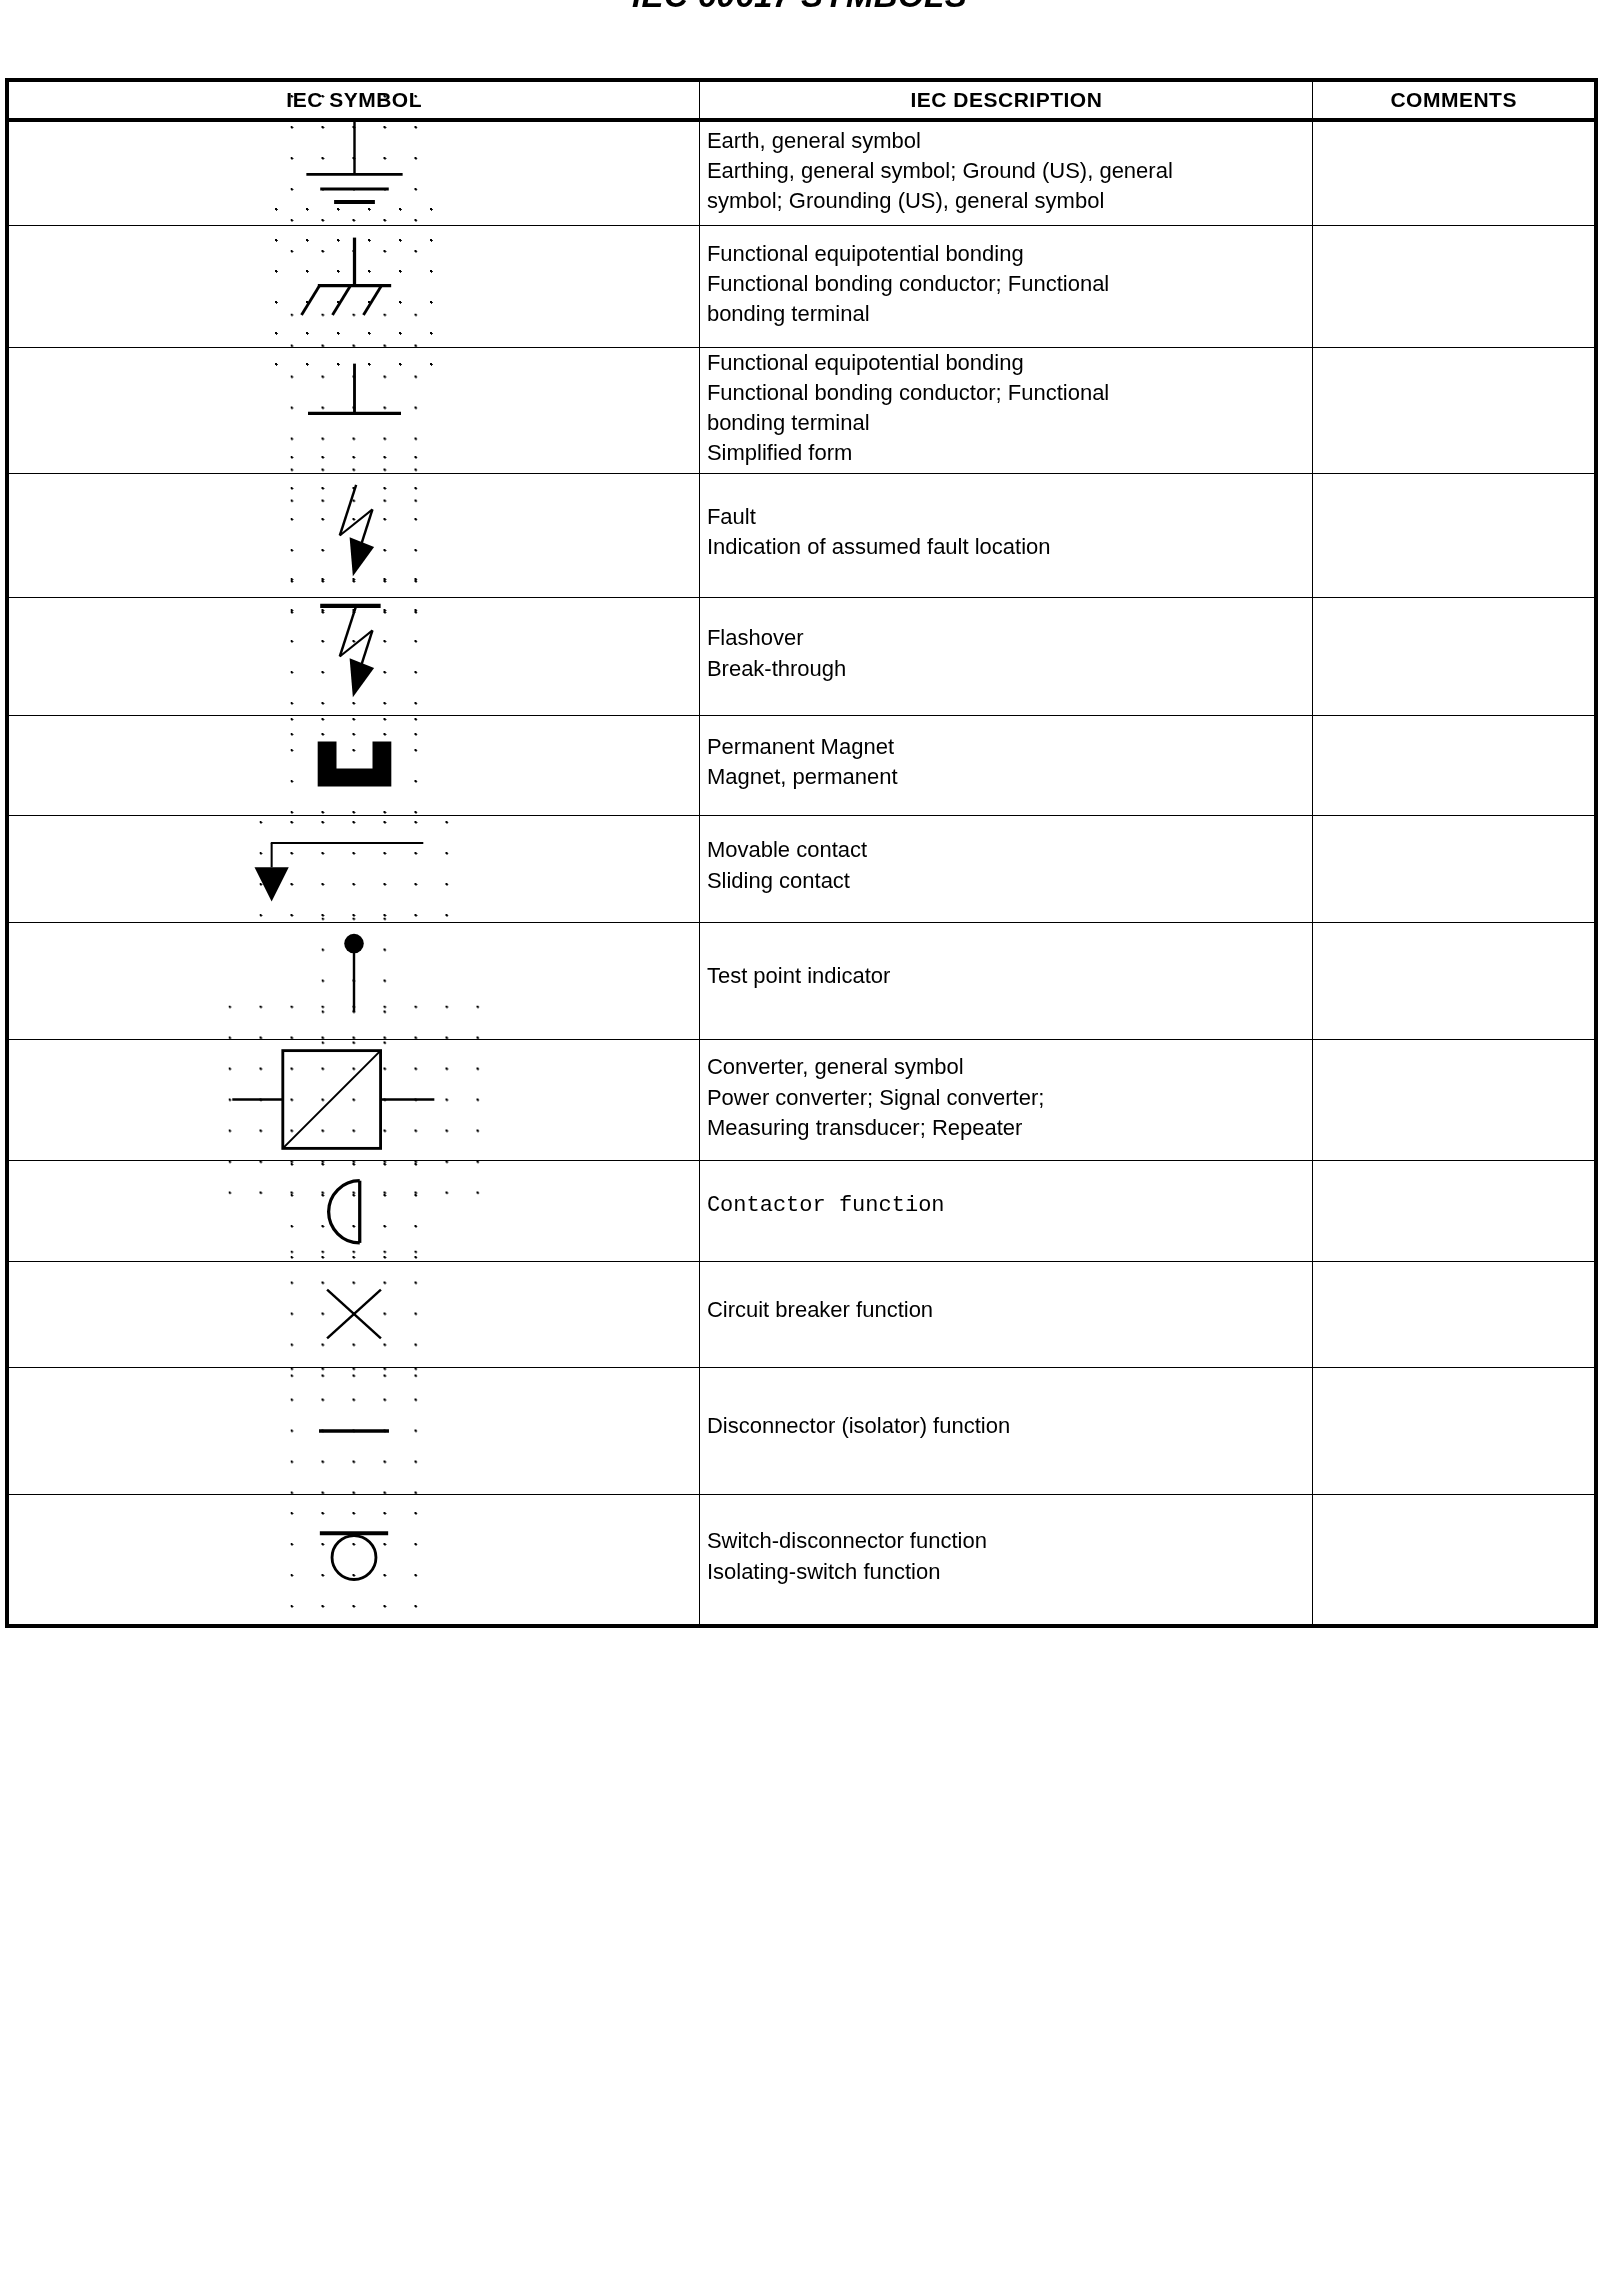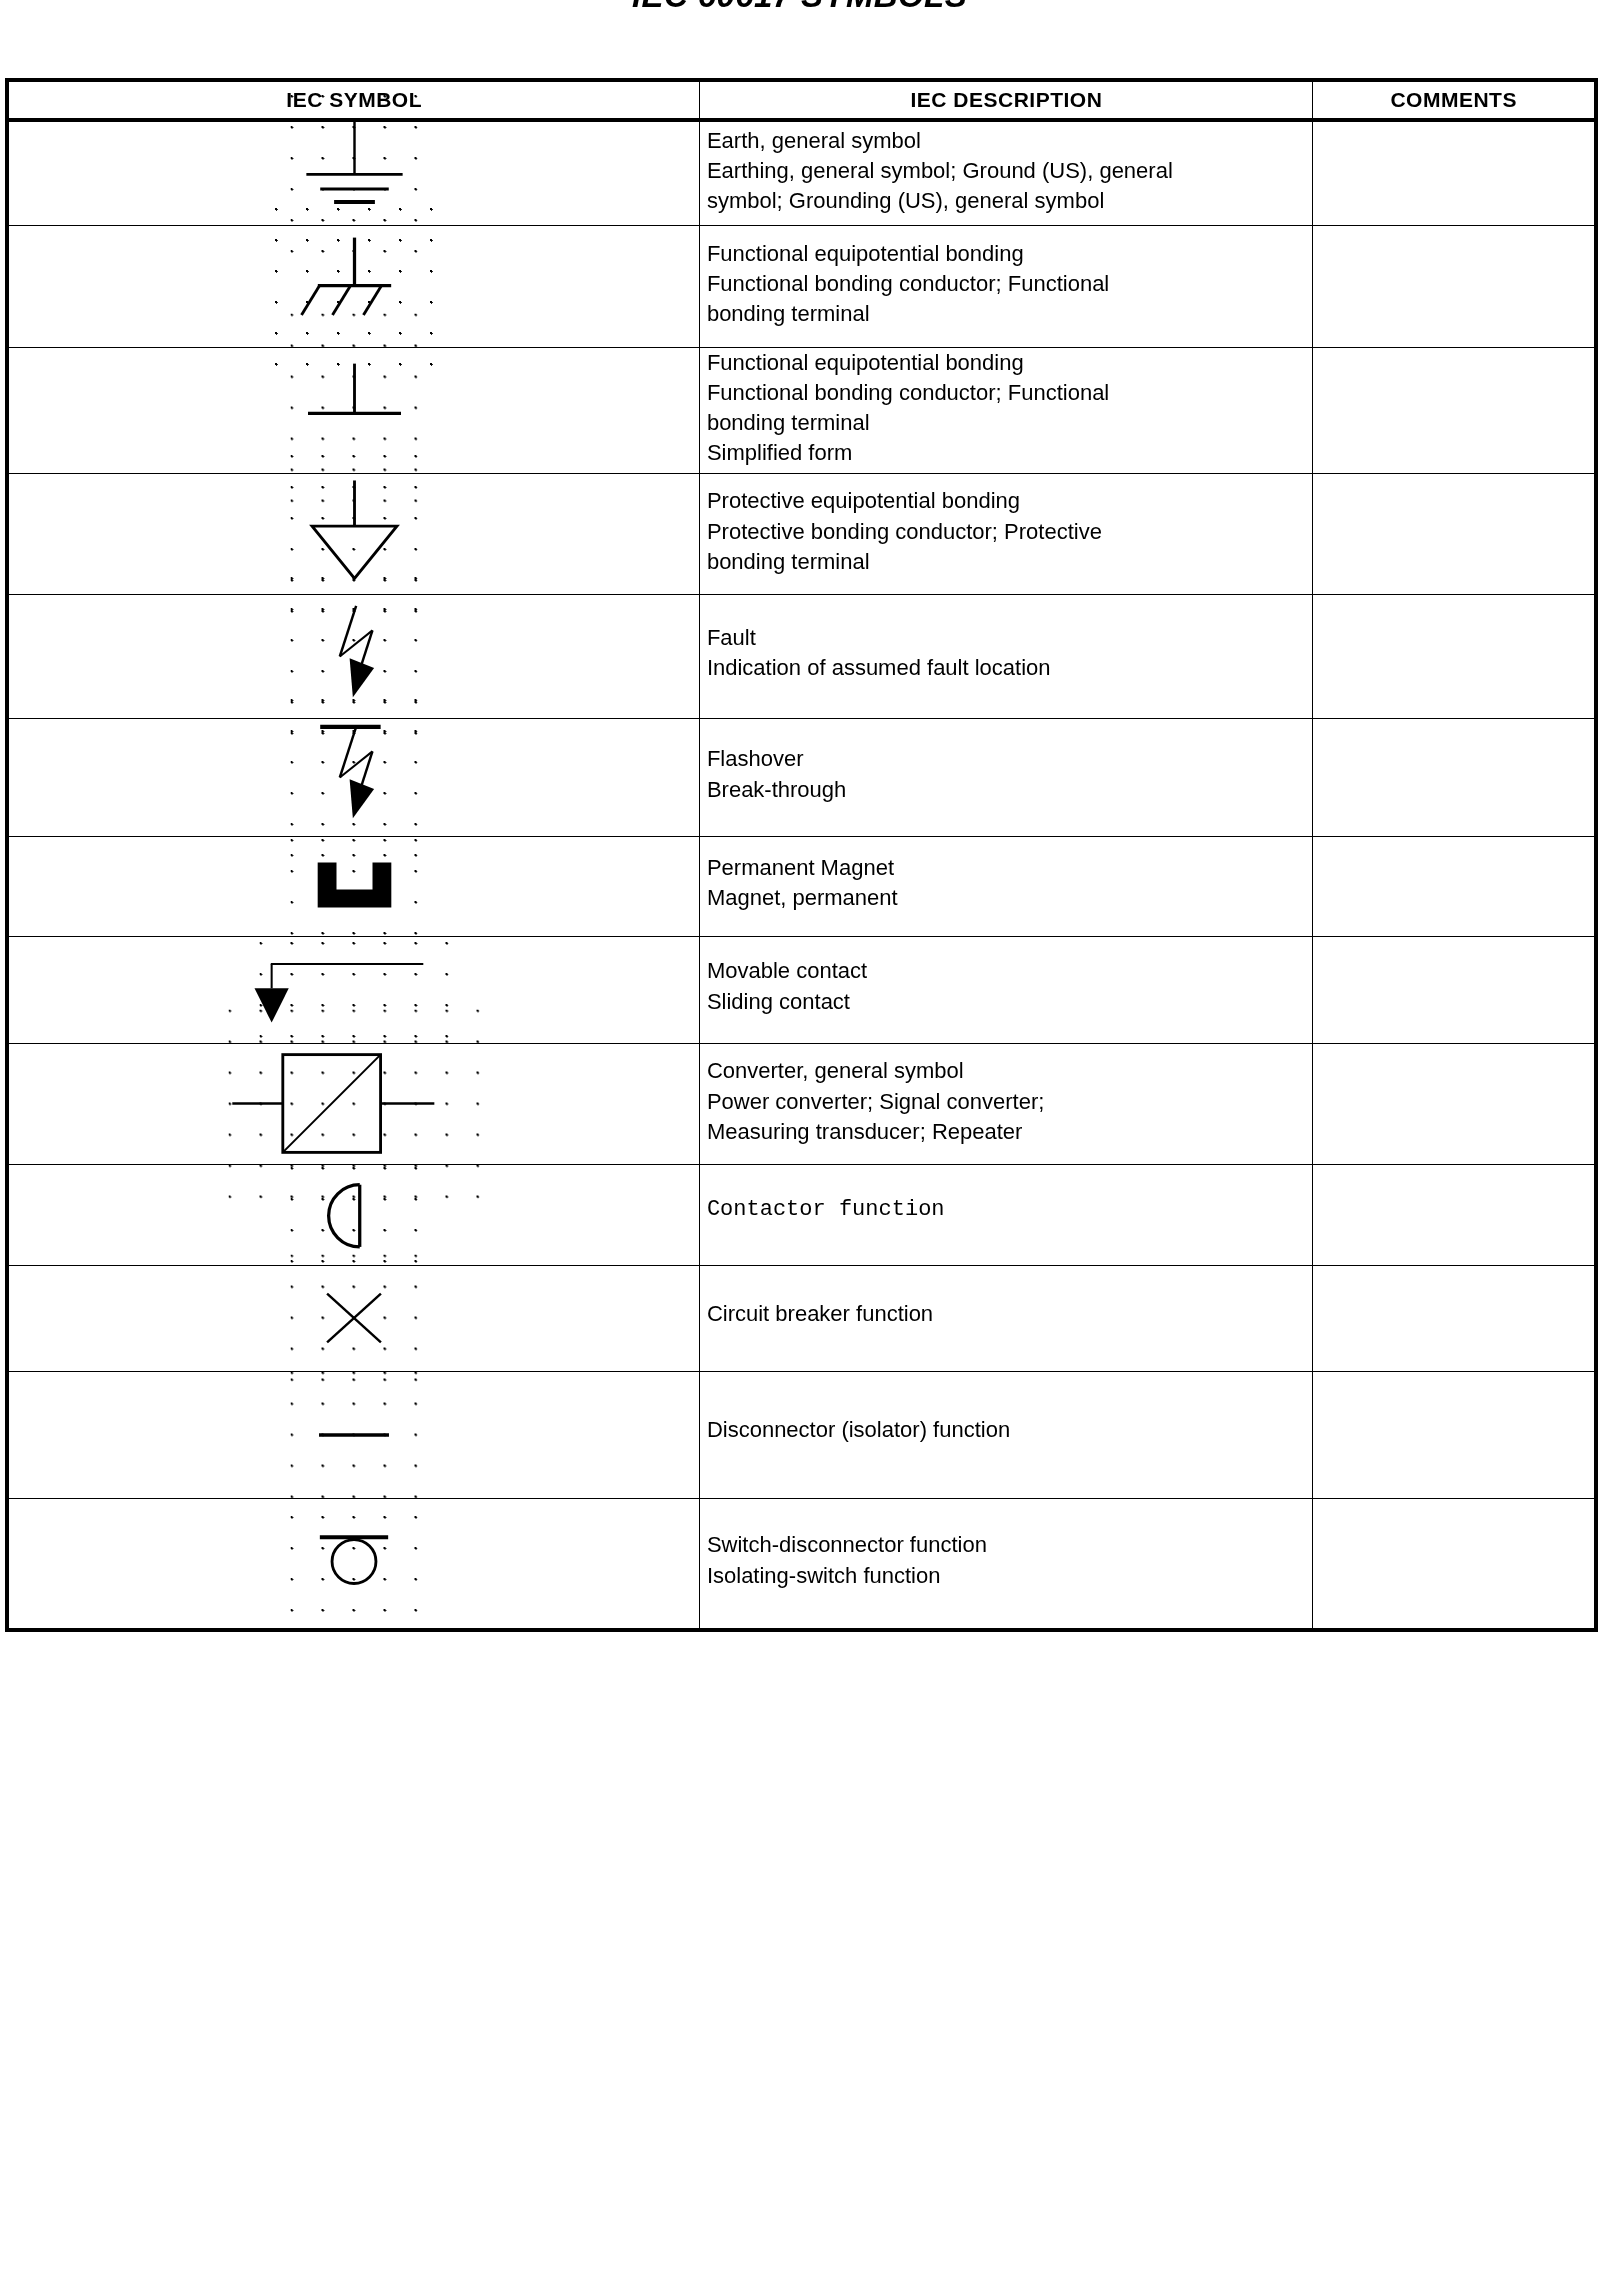--- a/index.html
+++ b/index.html
@@ -192,41 +192,20 @@
           <td>
             <div class="desc" style="padding-top: 0px;">Functional equipotential bonding
 Functional bonding conductor; Functional
 bonding terminal
 Simplified form</div>
           </td>
           <td class="cell-com">
             <div class="comments"></div>
           </td>
         </tr>
-        <tr style="height: 121px;">
-          <td class="cell-sym">
-            <div class="sym-wrap" style="height: 119px;">
-              <div class="grid-dots" style="width: 127px; height: 158px;"></div>
-              <div style="position: relative; line-height: 0;">
-                <svg class="sym-svg" width="155" height="147" viewBox="0 0 190 180">
-      <line x1="95" y1="25" x2="95" y2="80" stroke="#000" stroke-width="3.5"></line>
-      <polygon points="43,81 147,81 95,145" fill="none" stroke="#000" stroke-width="3.5"></polygon>
-    </svg>
-              </div>
-            </div>
-          </td>
-          <td>
-            <div class="desc" style="padding-top: 12px;">Protective equipotential bonding
-Protective bonding conductor; Protective
-bonding terminal</div>
-          </td>
-          <td class="cell-com">
-            <div class="comments"></div>
-          </td>
-        </tr>
         <tr style="height: 124px;">
           <td class="cell-sym">
             <div class="sym-wrap" style="height: 122px;">
               <div class="grid-dots" style="width: 127px; height: 158px;"></div>
               <div style="position: relative; line-height: 0;">
                 <svg class="sym-svg" width="131" height="147" viewBox="0 0 160 180">
       <line x1="82" y1="28" x2="62" y2="90" stroke="#000" stroke-width="3"></line>
       <line x1="62" y1="90" x2="102" y2="58" stroke="#000" stroke-width="2.5"></line>
       <line x1="102" y1="58" x2="86" y2="108" stroke="#000" stroke-width="3"></line>
       <polygon points="74,92 104,104 78,140" fill="#000"></polygon>
@@ -298,20 +277,39 @@
             </div>
           </td>
           <td>
             <div class="desc" style="padding-top: 19px;">Movable contact
 Sliding contact</div>
           </td>
           <td class="cell-com">
             <div class="comments"></div>
           </td>
         </tr>
+        <tr style="height: 117px;">
+          <td class="cell-sym">
+            <div class="sym-wrap" style="height: 116px;">
+              <div class="grid-dots" style="width: 65px; height: 127px;"></div>
+              <div style="position: relative; line-height: 0;">
+                <svg class="sym-svg" width="90" height="114" viewBox="0 0 110 140">
+      <circle cx="55" cy="24" r="12" fill="#000"></circle>
+      <line x1="55" y1="24" x2="55" y2="108" stroke="#000" stroke-width="3"></line>
+    </svg>
+              </div>
+            </div>
+          </td>
+          <td>
+            <div class="desc" style="padding-top: 38px;">Test point indicator</div>
+          </td>
+          <td class="cell-com">
+            <div class="comments"></div>
+          </td>
+        </tr>
         <tr style="height: 121px;">
           <td class="cell-sym">
             <div class="sym-wrap" style="height: 119px;">
               <div class="grid-dots" style="width: 251px; height: 189px;"></div>
               <div style="position: relative; line-height: 0;">
                 <svg class="sym-svg" width="277" height="131" viewBox="0 0 340 160">
       <rect x="82" y="20" width="120" height="120" fill="none" stroke="#000" stroke-width="3.5"></rect>
       <line x1="82" y1="140" x2="202" y2="20" stroke="#000" stroke-width="2.5"></line>
       <line x1="20" y1="80" x2="82" y2="80" stroke="#000" stroke-width="3"></line>
       <line x1="202" y1="80" x2="268" y2="80" stroke="#000" stroke-width="3"></line>

